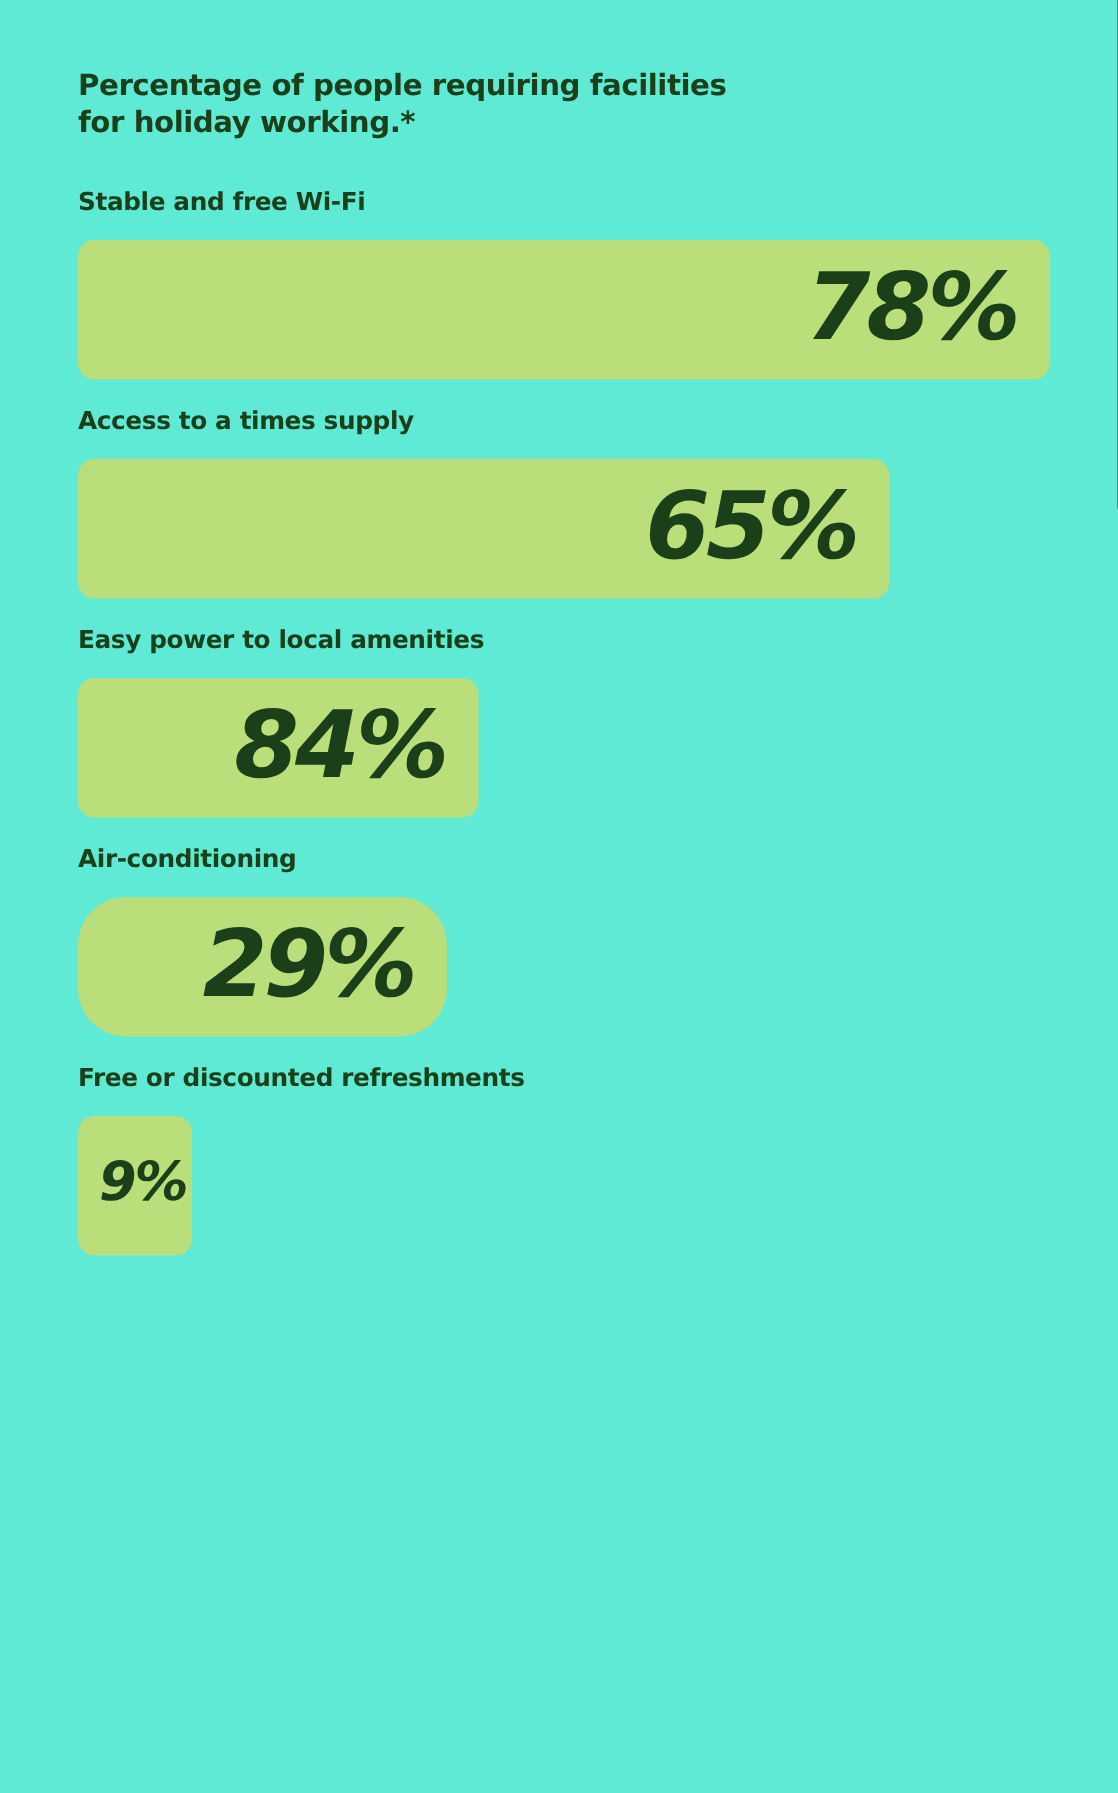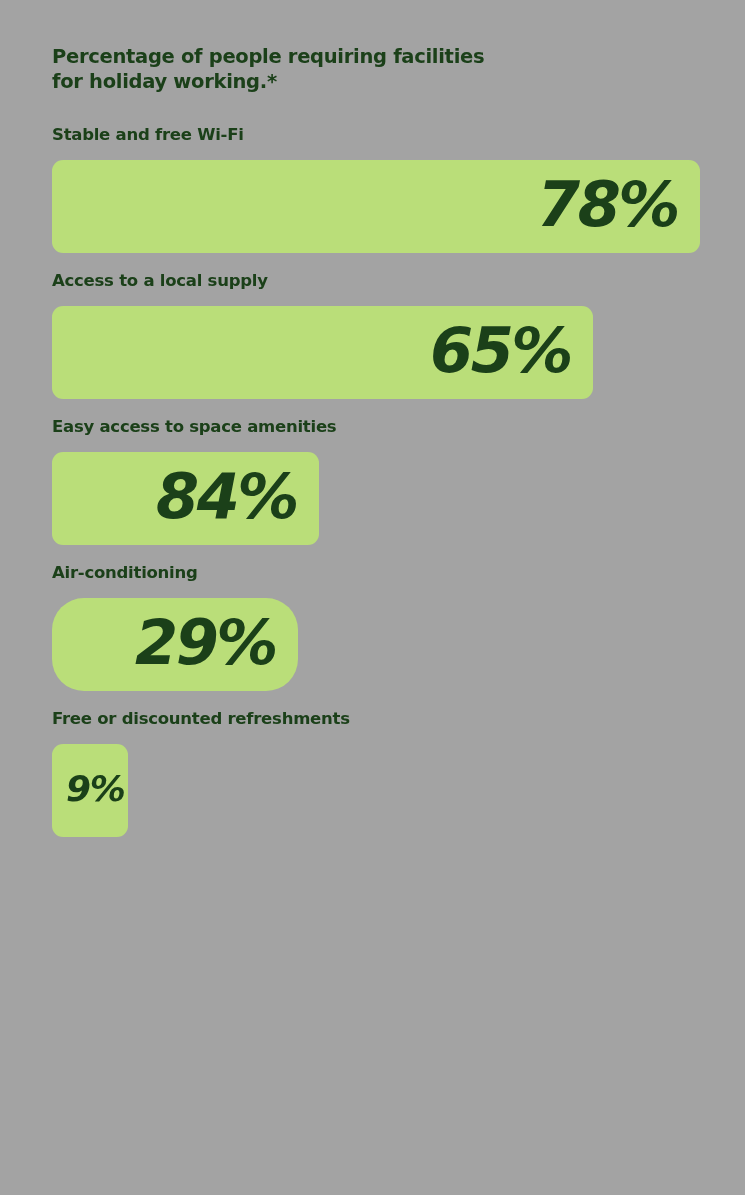--- a/index.html
+++ b/index.html
@@ -13,21 +13,21 @@
     position: relative;
     overflow: hidden;
     font-family: "DejaVu Sans", sans-serif;
   }
 
   #chart-root {
     position: absolute;
     left: 0; top: 0;
     width: 745px;
     height: 1195px;
-    background: #a3a3a3;
+    background: #5eead4;
   }
 
   
   .chart-title {
     position: absolute;
     left: 52px;
     top: 44px;
     width: 620px;
     font-family: "DejaVu Sans", sans-serif;
     font-weight: 700;
@@ -123,32 +123,32 @@
     <div class="bar-row">
       <div class="bar-label">Stable and free Wi-Fi</div>
       <div class="bar-track">
         <div class="bar-fill" style="width:648px;">
           <span class="bar-value">78%</span>
         </div>
       </div>
     </div>
 
     <div class="bar-row">
-      <div class="bar-label">Access to a local supply</div>
+      <div class="bar-label">Access to a times supply</div>
       <div class="bar-track">
         <div class="bar-fill" style="width:541px;">
           <span class="bar-value">65%</span>
         </div>
       </div>
     </div>
 
 
 
     <div class="bar-row">
-      <div class="bar-label">Easy access to space amenities</div>
+      <div class="bar-label">Easy power to local amenities</div>
       <div class="bar-track">
         <div class="bar-fill" style="width:267px;">
           <span class="bar-value">84%</span>
         </div>
       </div>
     </div>
 
     <div class="bar-row">
       <div class="bar-label">Air-conditioning</div>
       <div class="bar-track">

